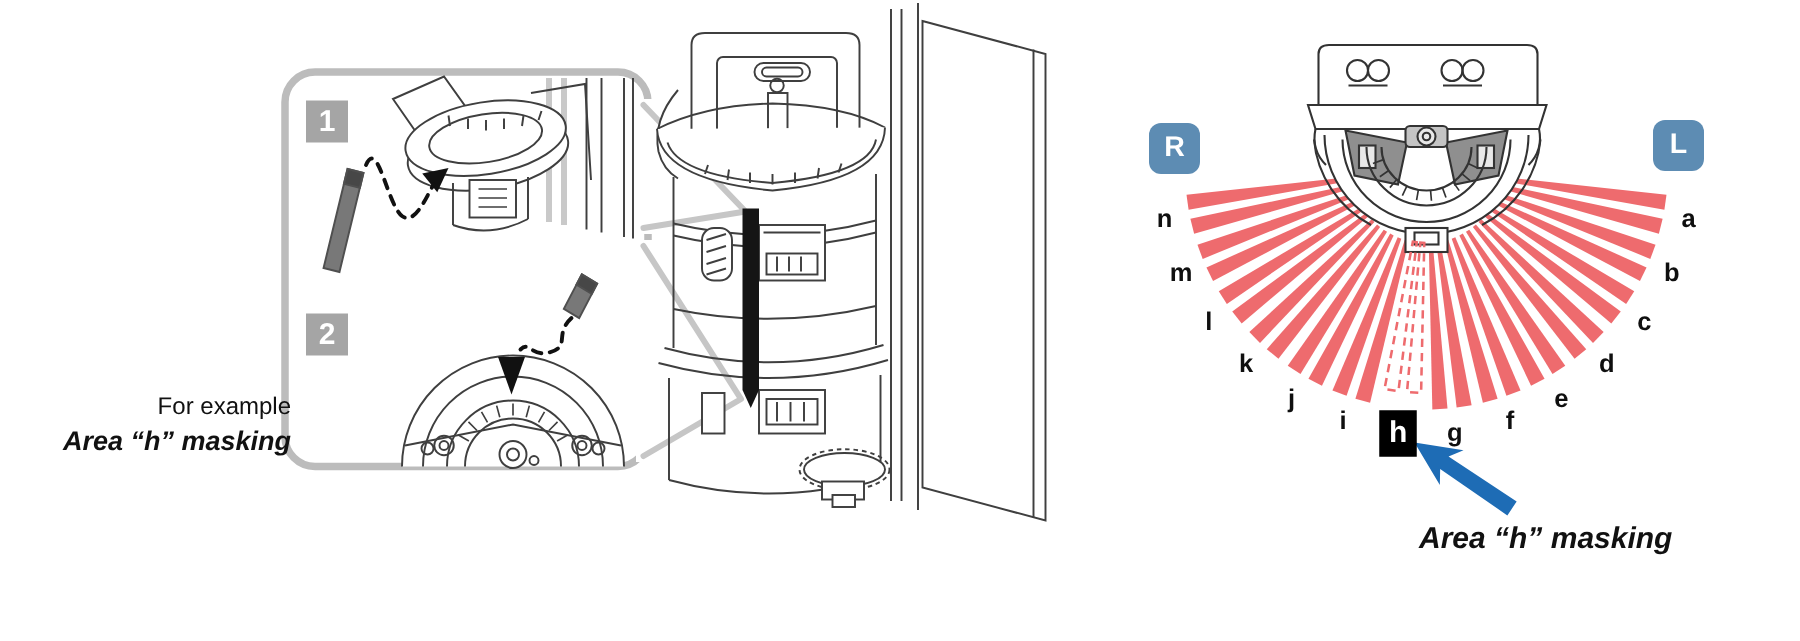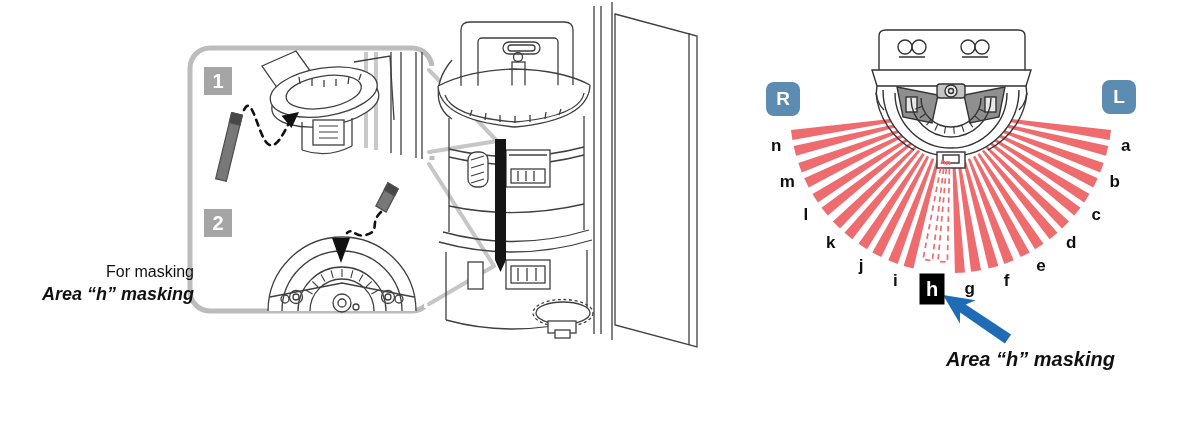--- a/index.html
+++ b/index.html
@@ -190,21 +190,21 @@
 
     <g id="beams-masked">
         <path d="M941.9,161.2 L944.5,161.6 L932.3,260.8 L923.0,259.4 Z" fill="none" stroke="#ee6b6e" stroke-width="1.7" stroke-dasharray="5.5 4"></path>
         <path d="M946.9,161.8 L949.5,162.0 L947.4,262.0 L938.0,261.4 Z" fill="none" stroke="#ee6b6e" stroke-width="1.7" stroke-dasharray="5.5 4"></path>
       </g>
 
     <path d="M943,295 L975.7,300.2 L965.7,304.4 L1011.1,334.4 L1004.9,343.6 L960.1,312.6 L959.9,323.4 Z" fill="#1e6cb5" stroke="none"></path>
   </svg>
 
   <div class="caption-left">
-    <div class="l1">For masking</div>
+    <div class="l1">For example</div>
     <div class="l2">Area “h” masking</div>
   </div>
 
   <div class="step-badge" style="left:204px;top:67px;">1</div>
   <div class="step-badge" style="left:204px;top:209px;">2</div>
 
   <div class="side-badge" style="left: 766px; top: 82px; background: rgb(93, 140, 179);">R</div>
   <div class="side-badge" style="left: 1102px; top: 80px; background: rgb(93, 140, 179);">L</div>
 
   <div id="zone-labels">

